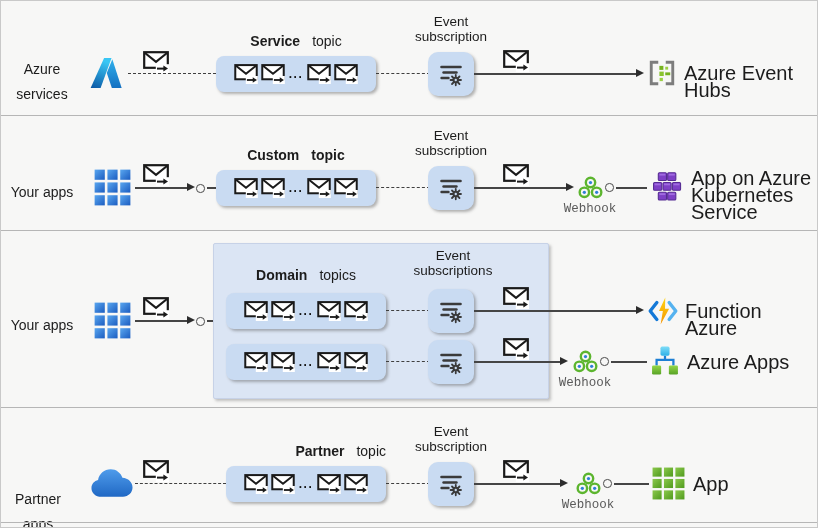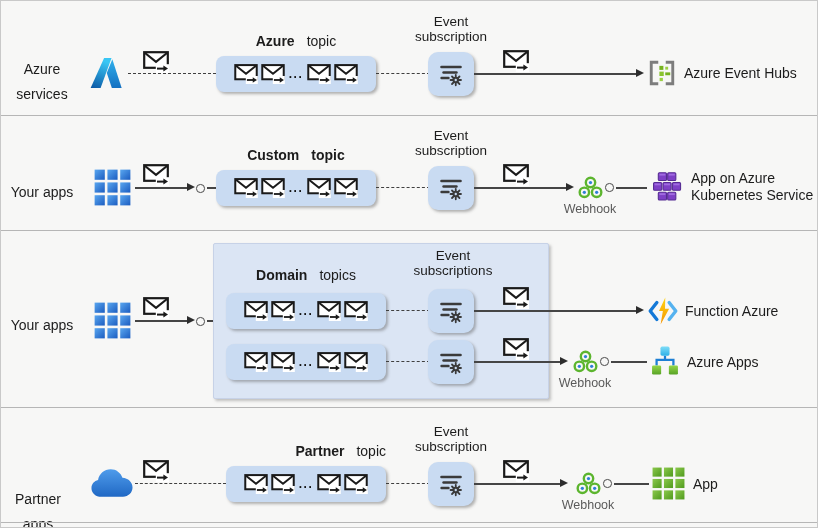--- a/index.html
+++ b/index.html
@@ -15,22 +15,22 @@
          box-shadow:2px 2px 3px rgba(90,90,90,.45);display:flex;align-items:center;justify-content:center;gap:3px;}
   .topic svg{width:24px;height:20px;flex:0 0 auto;}
   .dots{font-weight:bold;font-size:12px;color:#111;letter-spacing:1.5px;margin:0 1px;}
   .sub{position:absolute;width:46px;height:44px;background:#c9dbf2;border-radius:10px;
        box-shadow:2px 2px 3px rgba(90,90,90,.45);display:flex;align-items:center;justify-content:center;}
   .sub svg{width:26px;height:26px;}
   .topic-title{position:absolute;width:160px;text-align:center;font-size:14px;color:#1c1c1c;white-space:nowrap;}
   .topic-title .tr{margin-left:12px;}
   .sub-title{position:absolute;text-align:center;font-size:13.5px;color:#1c1c1c;line-height:15px;}
   .src-label{position:absolute;font-size:14px;color:#1c1c1c;text-align:center;line-height:25px;}
-  .dst-label{position:absolute;font-size:14px;color:#1c1c1c;line-height:17px;}
-  .webhook-label{position:absolute;width:64px;text-align:center;font-size:12.5px;color:#5a5a5a;}
+  .dst-label{position:absolute;font-size:20px;color:#1c1c1c;line-height:17px;}
+  .webhook-label{position:absolute;width:64px;text-align:center;font-size:12.5px;color:#5a5a5a;font-family:Liberation Mono, monospace;}
   .env-fly{position:absolute;width:26px;height:22px;}
   .icon{position:absolute;}
   .container-box{position:absolute;background:#dbe5f4;border:1px solid #c7d2e7;border-radius:2px;
                  box-shadow:2px 2px 3px rgba(90,90,90,.35);}
 </style>
 </head>
 <body>
 
 <svg width="0" height="0" style="position:absolute">
   <defs>
@@ -187,21 +187,21 @@
     <div class="src-label" style="left:4px;top:56px;width:74px;">Azure services</div>
     <svg class="icon" style="left:86px;top:53px;width:38px;height:38px;">
         <use href="#i-azure"></use>
       </svg>
     <div class="dline" style="left:127px;top:72px;width:88px;"></div>
     <svg class="env-fly" style="left:142px;top:50px;">
         <use href="#i-env"></use>
       </svg>
 
     <div class="topic-title" style="left:215px;top:32px;">
-      <b>Azure</b><span class="tr">topic</span>
+      <b>Service</b><span class="tr">topic</span>
     </div>
     <div class="topic" style="left:215px;top:55px;">
       <svg>
           <use href="#i-env"></use>
         </svg>
       <svg>
           <use href="#i-env"></use>
         </svg>
       <span class="dots">...</span>
       <svg>

